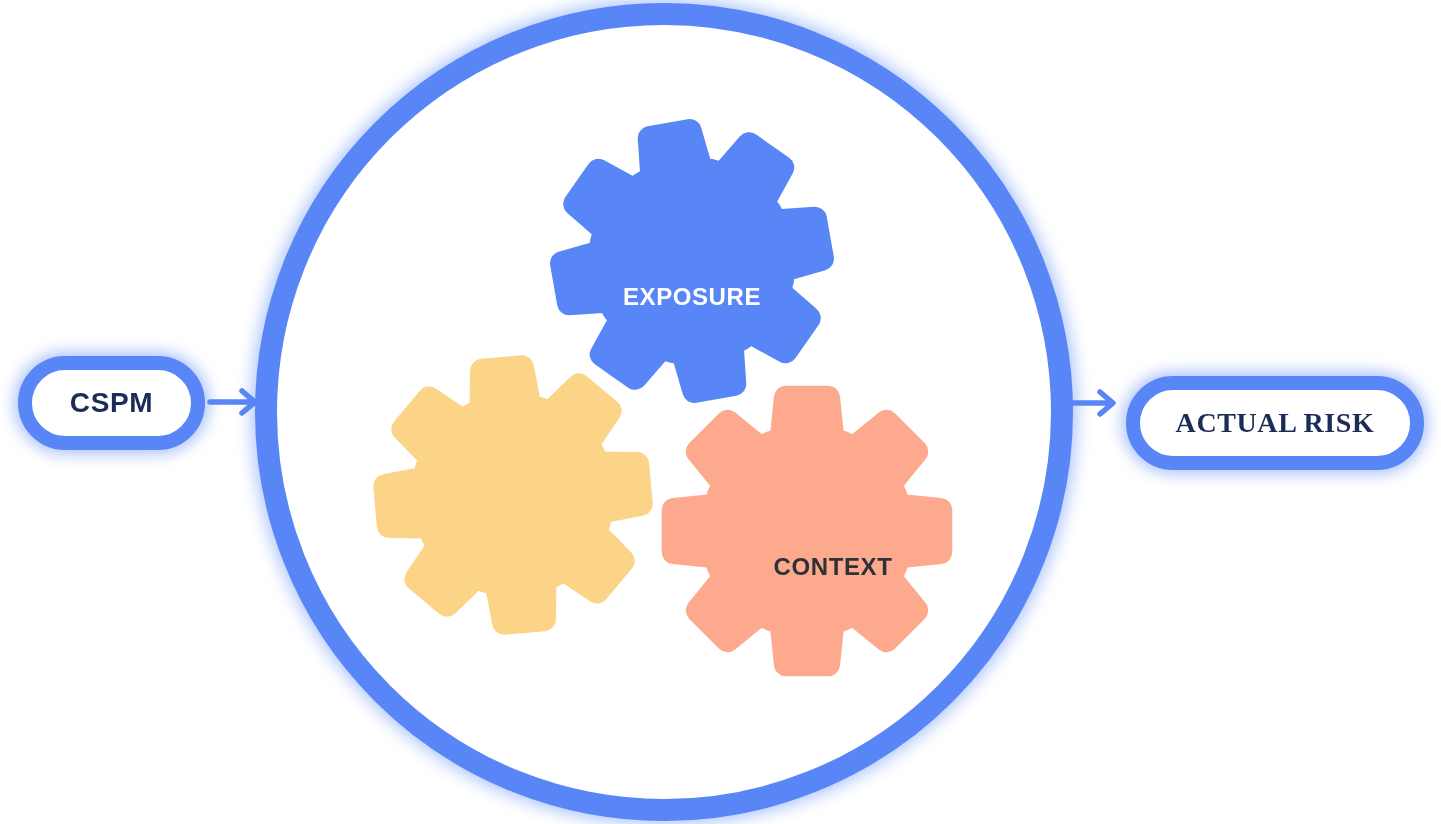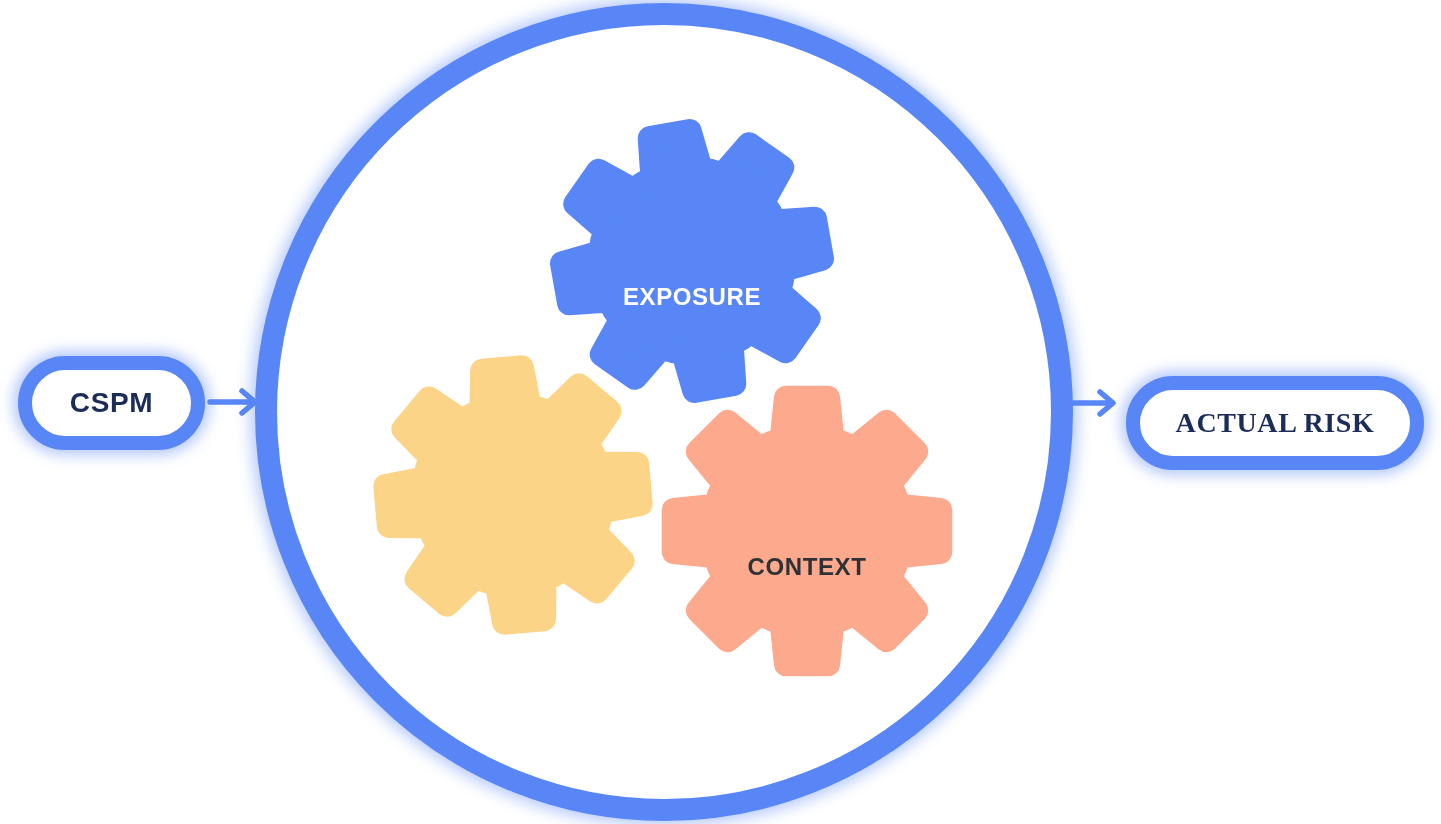--- a/index.html
+++ b/index.html
@@ -72,21 +72,21 @@
     text-align:center;
     font-weight:700;
     font-size:24px;
     letter-spacing:.6px;
     line-height:1.22;
     pointer-events:none;
     margin-top:36px;
   }
   .gear-label.exposure{left:692px;top:261px;color:#ffffff;}
   .gear-label.exploit{left:513px;top:494px;width:300px;color:var(--dark);}
-  .gear-label.context{left:807px;top:531px;color:var(--dark);}
+  .gear-label.context{left:833px;top:531px;color:var(--dark);}
 </style>
 </head>
 <body>
 
 <div class="canvas">
 
   <div class="node node-left">
     <span>CSPM</span>
   </div>
 

